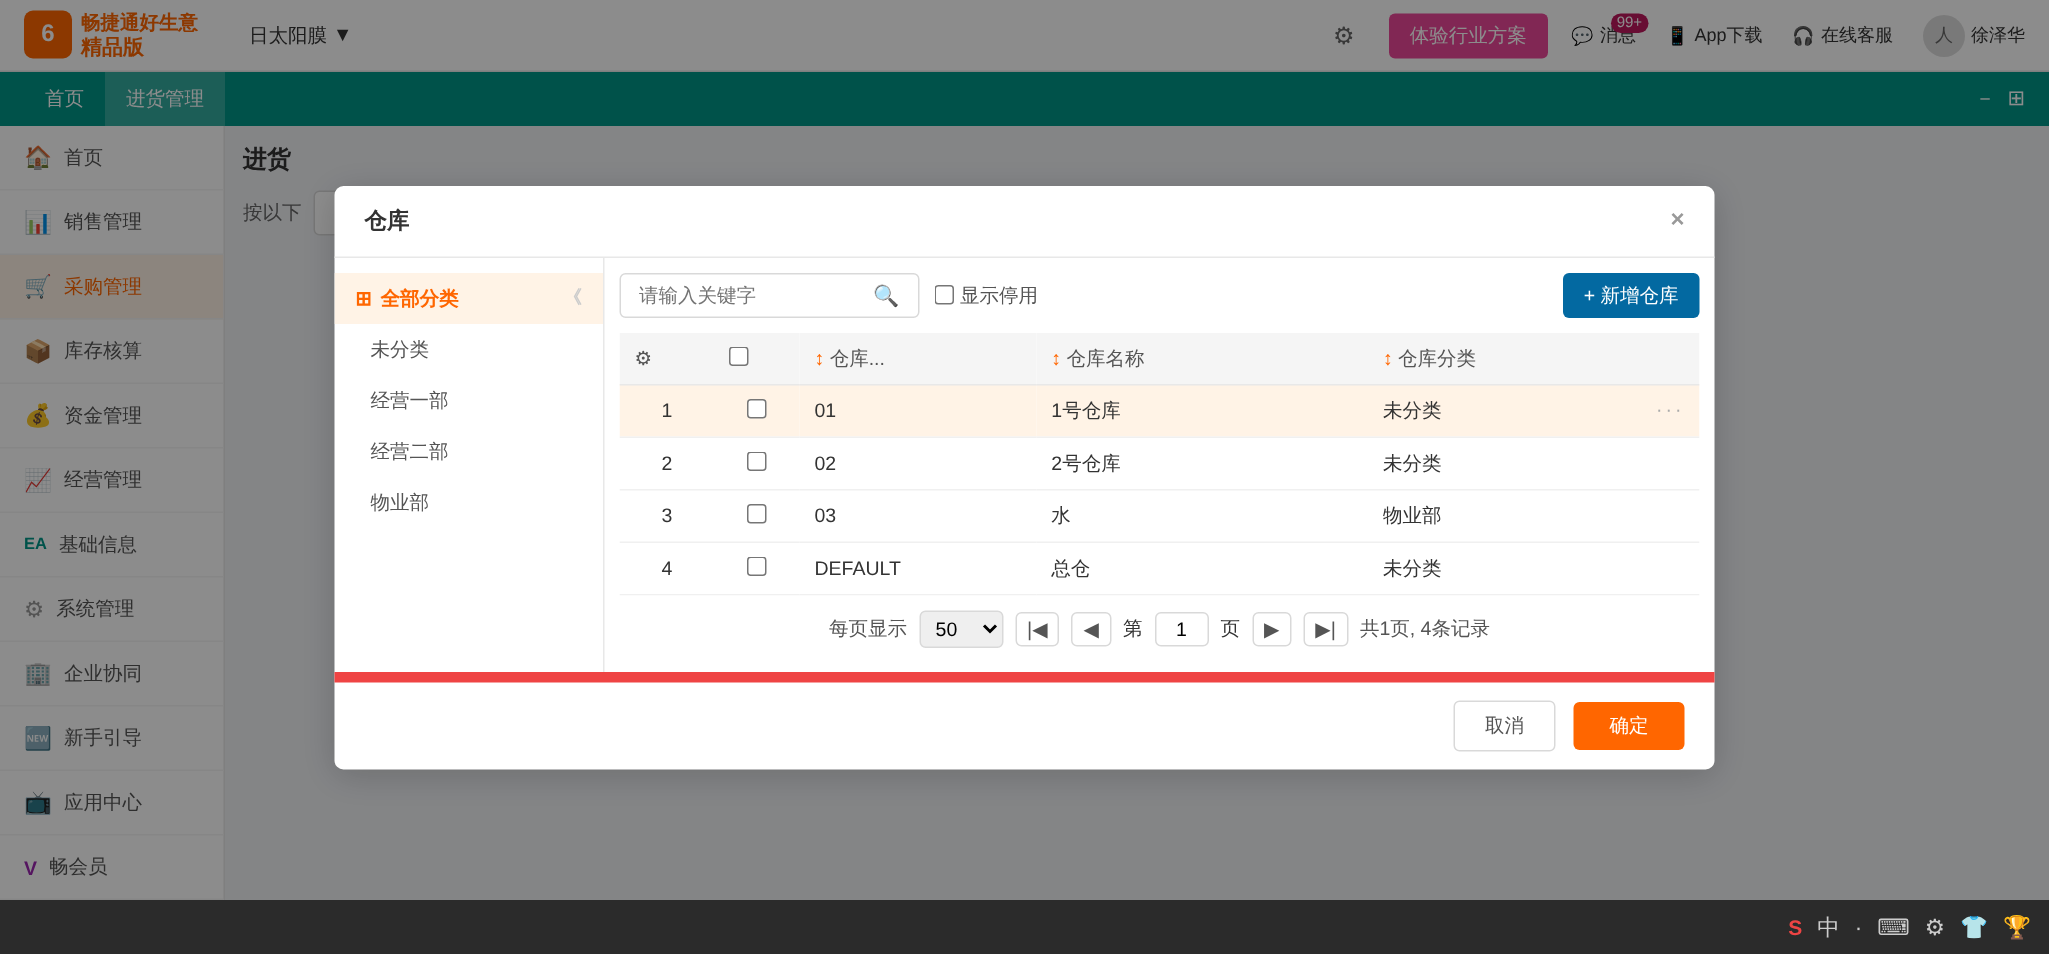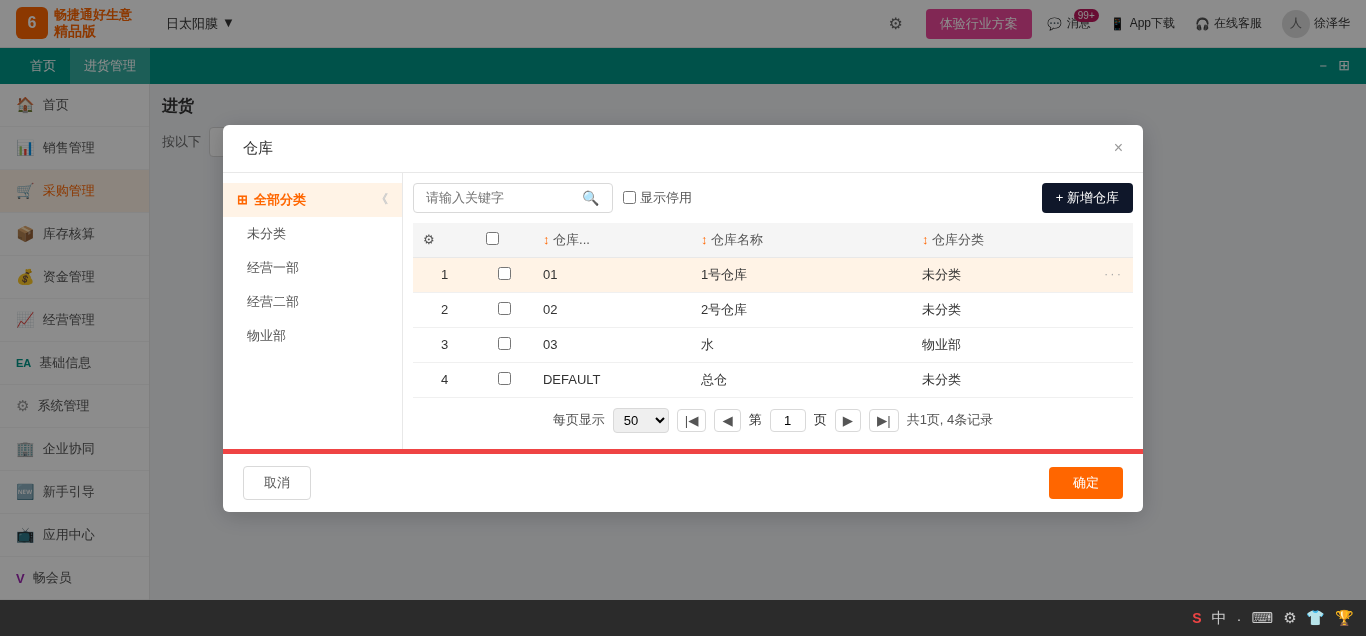--- a/index.html
+++ b/index.html
@@ -150,21 +150,21 @@
       width: 920px;
       max-height: 580px;
       display: flex;
       flex-direction: column;
       box-shadow: 0 4px 24px rgba(0,0,0,0.18);
     }
     .modal-header {
       display: flex; justify-content: space-between;
       padding: 14px 20px;
       border-bottom: 1px solid #e8e8e8;
-      font-size: 15px; font-weight: normal;
+      font-size: 15px; font-weight: bold;
     }
     .modal-close { cursor: pointer; color: #999; font-size: 16px; }
     .modal-body { display: flex; flex: 1; overflow: hidden; }
 
     
     .category-panel {
       width: 180px;
       border-right: 1px solid #e8e8e8;
       padding: 10px 0;
       flex-shrink: 0;
@@ -195,21 +195,21 @@
       width: 200px;
     }
     .search-input-wrap input {
       border: none; outline: none; font-size: 13px; padding: 5px 4px; width: 160px;
     }
     .search-input-wrap .search-icon { color: #999; font-size: 14px; }
     .show-disabled { display: flex; align-items: center; gap: 4px; font-size: 13px; color: #555; }
     .show-disabled input[type=checkbox] { cursor: pointer; }
     .add-btn {
       margin-left: auto;
-      background: #0f172a;
+      background: #0369a1;
       color: #fff;
       border: none;
       border-radius: 4px;
       padding: 6px 14px;
       font-size: 13px;
       cursor: pointer;
     }
 
     
     .data-table { width: 100%; border-collapse: collapse; font-size: 13px; }
@@ -252,24 +252,24 @@
       cursor: pointer; color: #555;
     }
     .page-input {
       border: 1px solid #d9d9d9; border-radius: 4px;
       width: 36px; text-align: center; padding: 3px; font-size: 13px;
     }
     .page-info { color: #555; }
 
     
     .modal-footer {
-      display: flex; align-items: center; justify-content: space-between;
+      display: flex; align-items: center; justify-content: flex-end;
       gap: 12px;
       padding: 12px 20px;
-      border-top: 5px solid #ef4444;
+      border-top: 7px solid #ef4444;
     }
     .cancel-btn {
       border: 1px solid #d9d9d9; background: #fff;
       border-radius: 4px; padding: 7px 20px;
       font-size: 13px; cursor: pointer; color: #555;
     }
     .confirm-btn {
       background: #f60; color: #fff;
       border: none; border-radius: 4px;
       padding: 7px 24px; font-size: 13px; cursor: pointer;

